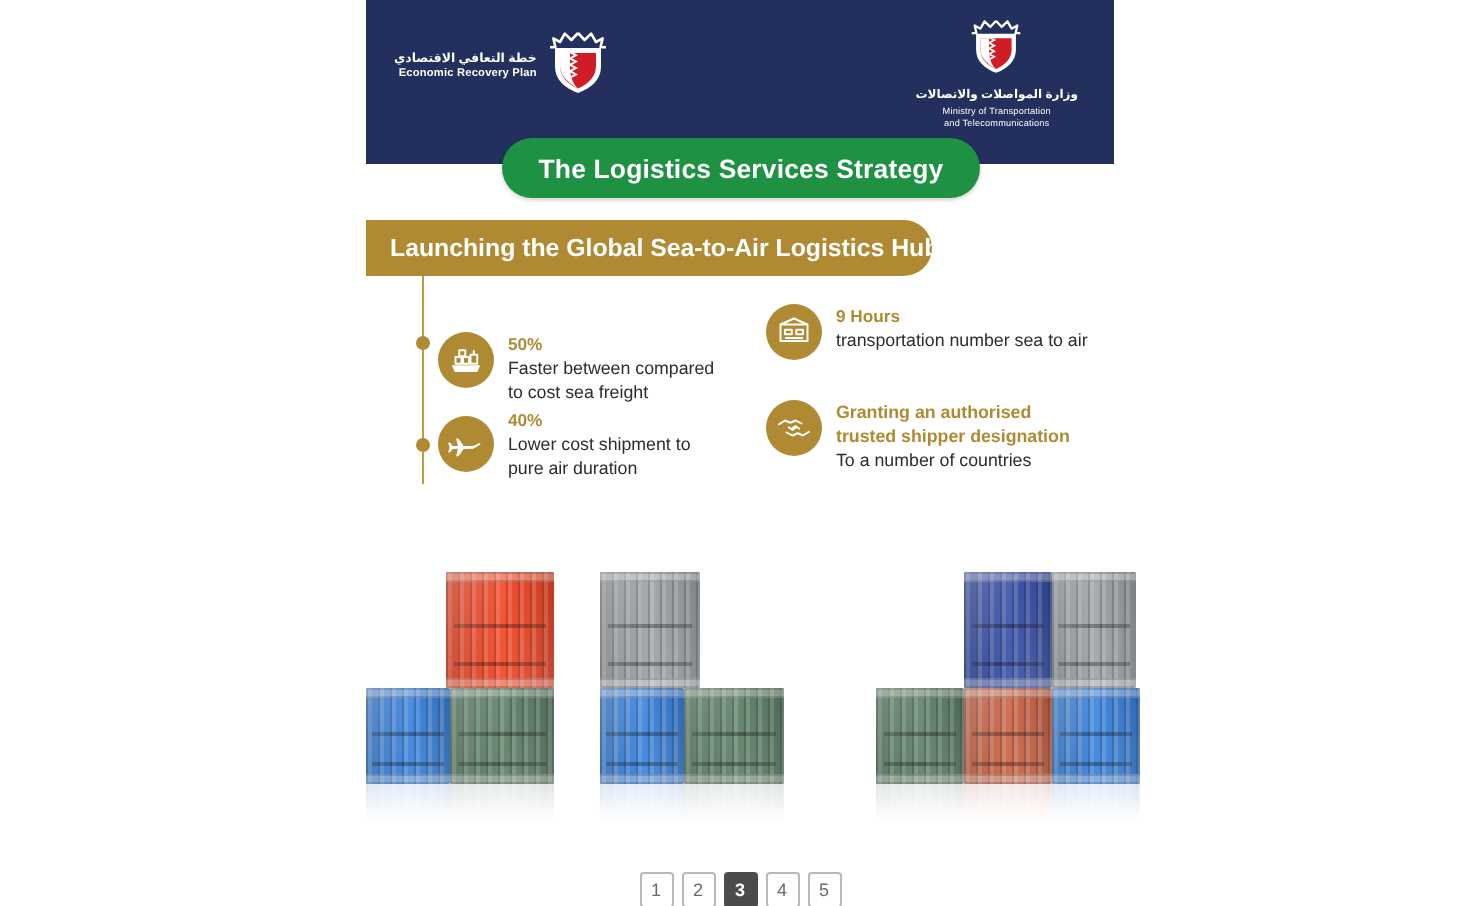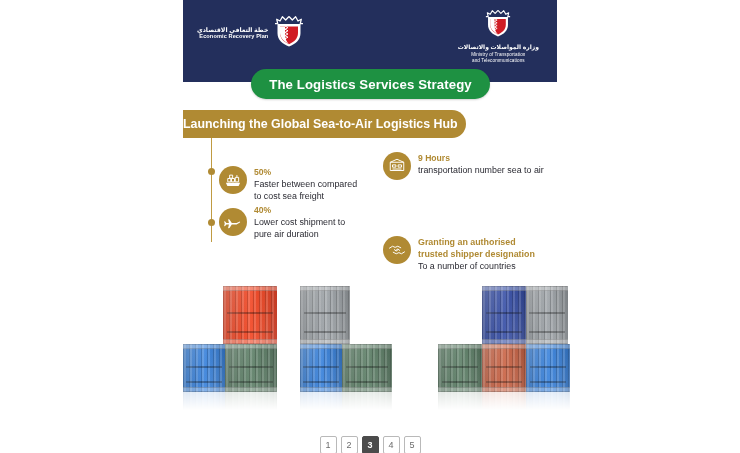--- a/index.html
+++ b/index.html
@@ -48,21 +48,21 @@
     white-space:nowrap;
   }
 
   
   .gold-banner{
     position:absolute;left:183px;top:110px;width:283px;height:28px;
     background:#b08a33;border-radius:0 14px 14px 0;
     display:flex;align-items:center;
   }
   .gold-banner-text{
-    color:#ffffff;font-size:12.4px;font-weight:bold;white-space:nowrap;
+    color:#ffffff;font-size:12.4px;font-weight:bold;margin-left:12px;white-space:nowrap;
   }
 
   
   .features{
     position:absolute;left:205px;top:146px;width:350px;height:104px;
   }
   .vline{
     position:absolute;left:6px;top:-8px;width:1.2px;height:104px;background:#c09b42;
   }
   .dot{
@@ -71,21 +71,21 @@
   }
   .dot.d1{top:22px;}
   .dot.d2{top:73px;}
 
   .feat{
     position:absolute;display:flex;align-items:flex-start;gap:7px;
   }
   .feat.f1{left:14px;top:20px;width:155px;}
   .feat.f2{left:178px;top:6px;width:172px;}
   .feat.f3{left:14px;top:58px;width:155px;align-items:center;}
-  .feat.f4{left:178px;top:54px;width:172px;margin-top:36px;}
+  .feat.f4{left:178px;top:54px;width:172px;}
 
   .ficon{
     width:28px;height:28px;border-radius:50%;background:#b08a33;
     flex:0 0 28px;display:flex;align-items:center;justify-content:center;
   }
   .ftext{padding-top:1px;}
   .fhead{
     color:#b08a33;font-size:8.6px;font-weight:bold;line-height:1.3;margin-bottom:1px;
   }
   .fbody{

